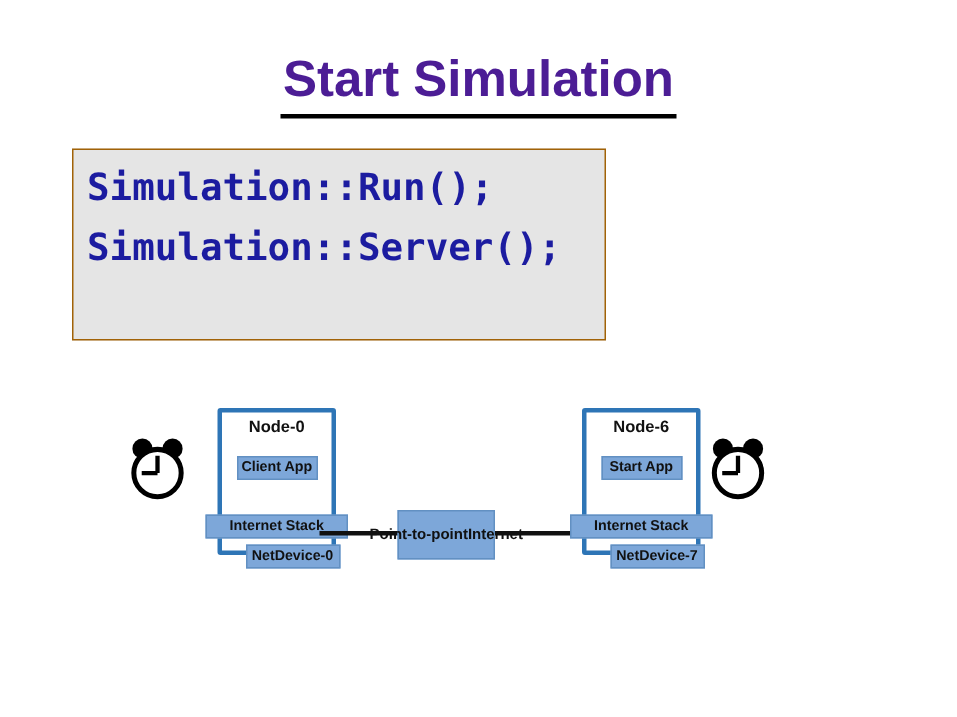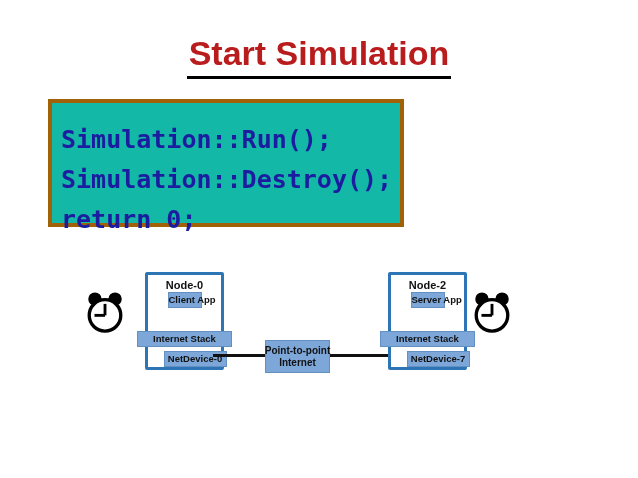--- a/index.html
+++ b/index.html
@@ -9,36 +9,36 @@
     position: relative;
     overflow: hidden;
     font-family: "Liberation Sans", sans-serif;
   }
   .abs { position: absolute; }
 
   
   .slide-title {
     top: 34px; left: 0; width: 638px;
     text-align: center;
-    font-size: 34px; font-weight: bold; color: #b91c1c;
+    font-size: 34px; font-weight: bold; color: #4c1d95;
     margin: 0;
   }
   .slide-title span {
     display: inline-block;
     border-bottom: 3px solid #000;
     padding: 0 2px 3px 2px;
   }
 
   
   .code-box {
     left: 48px; top: 99px; width: 356px; height: 128px;
     box-sizing: border-box;
-    background: #14b8a6;
-    border: 4px solid #a16207;
-    padding: 17px 0 0 9px;
+    background: #e5e5e5;
+    border: 1px solid #a16207;
+    padding: 5px 0 0 9px;
   }
   .code-line {
     font-family: "DejaVu Sans Mono", monospace;
     font-weight: bold;
     font-size: 25px;
     line-height: 40px;
     color: #1c1ca0;
     white-space: pre;
   }
 
@@ -59,31 +59,31 @@
   }
   .inner-box {
     box-sizing: border-box;
     height: 16px;
     background: #7da7d9;
     border: 1px solid #6290c2;
     font-size: 9.5px; font-weight: bold; color: #111;
     line-height: 14px; text-align: center; white-space: nowrap;
     overflow: visible;
   }
-  .app-box      { width: 34px; }
+  .app-box      { width: 54px; margin-top: 12px; }
   .stack-box    { width: 95px; margin-top: 23px;  }
   .netdev-box   { width: 63px; margin-top: 4px; margin-left: 21px;  }
 
   
   .channel-box {
     left: 265px; top: 340px; width: 65px; height: 33px;
     box-sizing: border-box;
     background: #7da7d9;
     border: 1px solid #6290c2;
-    display: flex; flex-direction: column; align-items: center; justify-content: center;
+    display: flex; flex-direction: row; align-items: center; justify-content: center;
     font-size: 10px; font-weight: bold; color: #111;
     line-height: 11.5px; white-space: nowrap;
   }
 
   
   .link-line {
     top: 354px; height: 3px; background: #111;
   }
   .link-left  { left: 213px; width: 54px; }
   .link-right { left: 328px; width: 69px; }
@@ -93,22 +93,21 @@
   .clock-left  { left: 83px;  top: 289px; }
   .clock-right { left: 470px; top: 289px; }
 </style>
 </head>
 <body>
 
 <h1 class="abs slide-title"><span>Start Simulation</span></h1>
 
 <div class="abs code-box">
   <div class="code-line">Simulation::Run();</div>
-  <div class="code-line">Simulation::Destroy();</div>
-  <div class="code-line">return 0;</div>
+  <div class="code-line">Simulation::Server();</div>
 </div>
 
 <svg class="abs clock clock-left" viewBox="0 0 46 48">
   <circle cx="12.5" cy="10" r="7" fill="#000"></circle>
   <circle cx="33.5" cy="10" r="7" fill="#000"></circle>
   <circle cx="23" cy="27" r="16.5" fill="#fff" stroke="#000" stroke-width="3.5"></circle>
   <line x1="23" y1="27" x2="23" y2="15" stroke="#000" stroke-width="3"></line>
   <line x1="23" y1="27" x2="12" y2="27" stroke="#000" stroke-width="3"></line>
 </svg>
 
@@ -121,22 +120,22 @@
 
 <div class="abs link-line link-left"></div>
 <div class="abs link-line link-right"></div>
 
 <div class="abs channel-box">
   <div>Point-to-point</div>
   <div>Internet</div>
 </div>
 
 <div class="abs node-box node-1">
-  <div class="node-title">Node-2</div>
-  <div class="inner-box app-box">Server App</div>
+  <div class="node-title">Node-6</div>
+  <div class="inner-box app-box">Start App</div>
   <div class="inner-box stack-box">Internet Stack</div>
   <div class="inner-box netdev-box">NetDevice-7</div>
 </div>
 
 <svg class="abs clock clock-right" viewBox="0 0 46 48">
   <circle cx="12.5" cy="10" r="7" fill="#000"></circle>
   <circle cx="33.5" cy="10" r="7" fill="#000"></circle>
   <circle cx="23" cy="27" r="16.5" fill="#fff" stroke="#000" stroke-width="3.5"></circle>
   <line x1="23" y1="27" x2="23" y2="15" stroke="#000" stroke-width="3"></line>
   <line x1="23" y1="27" x2="12" y2="27" stroke="#000" stroke-width="3"></line>

